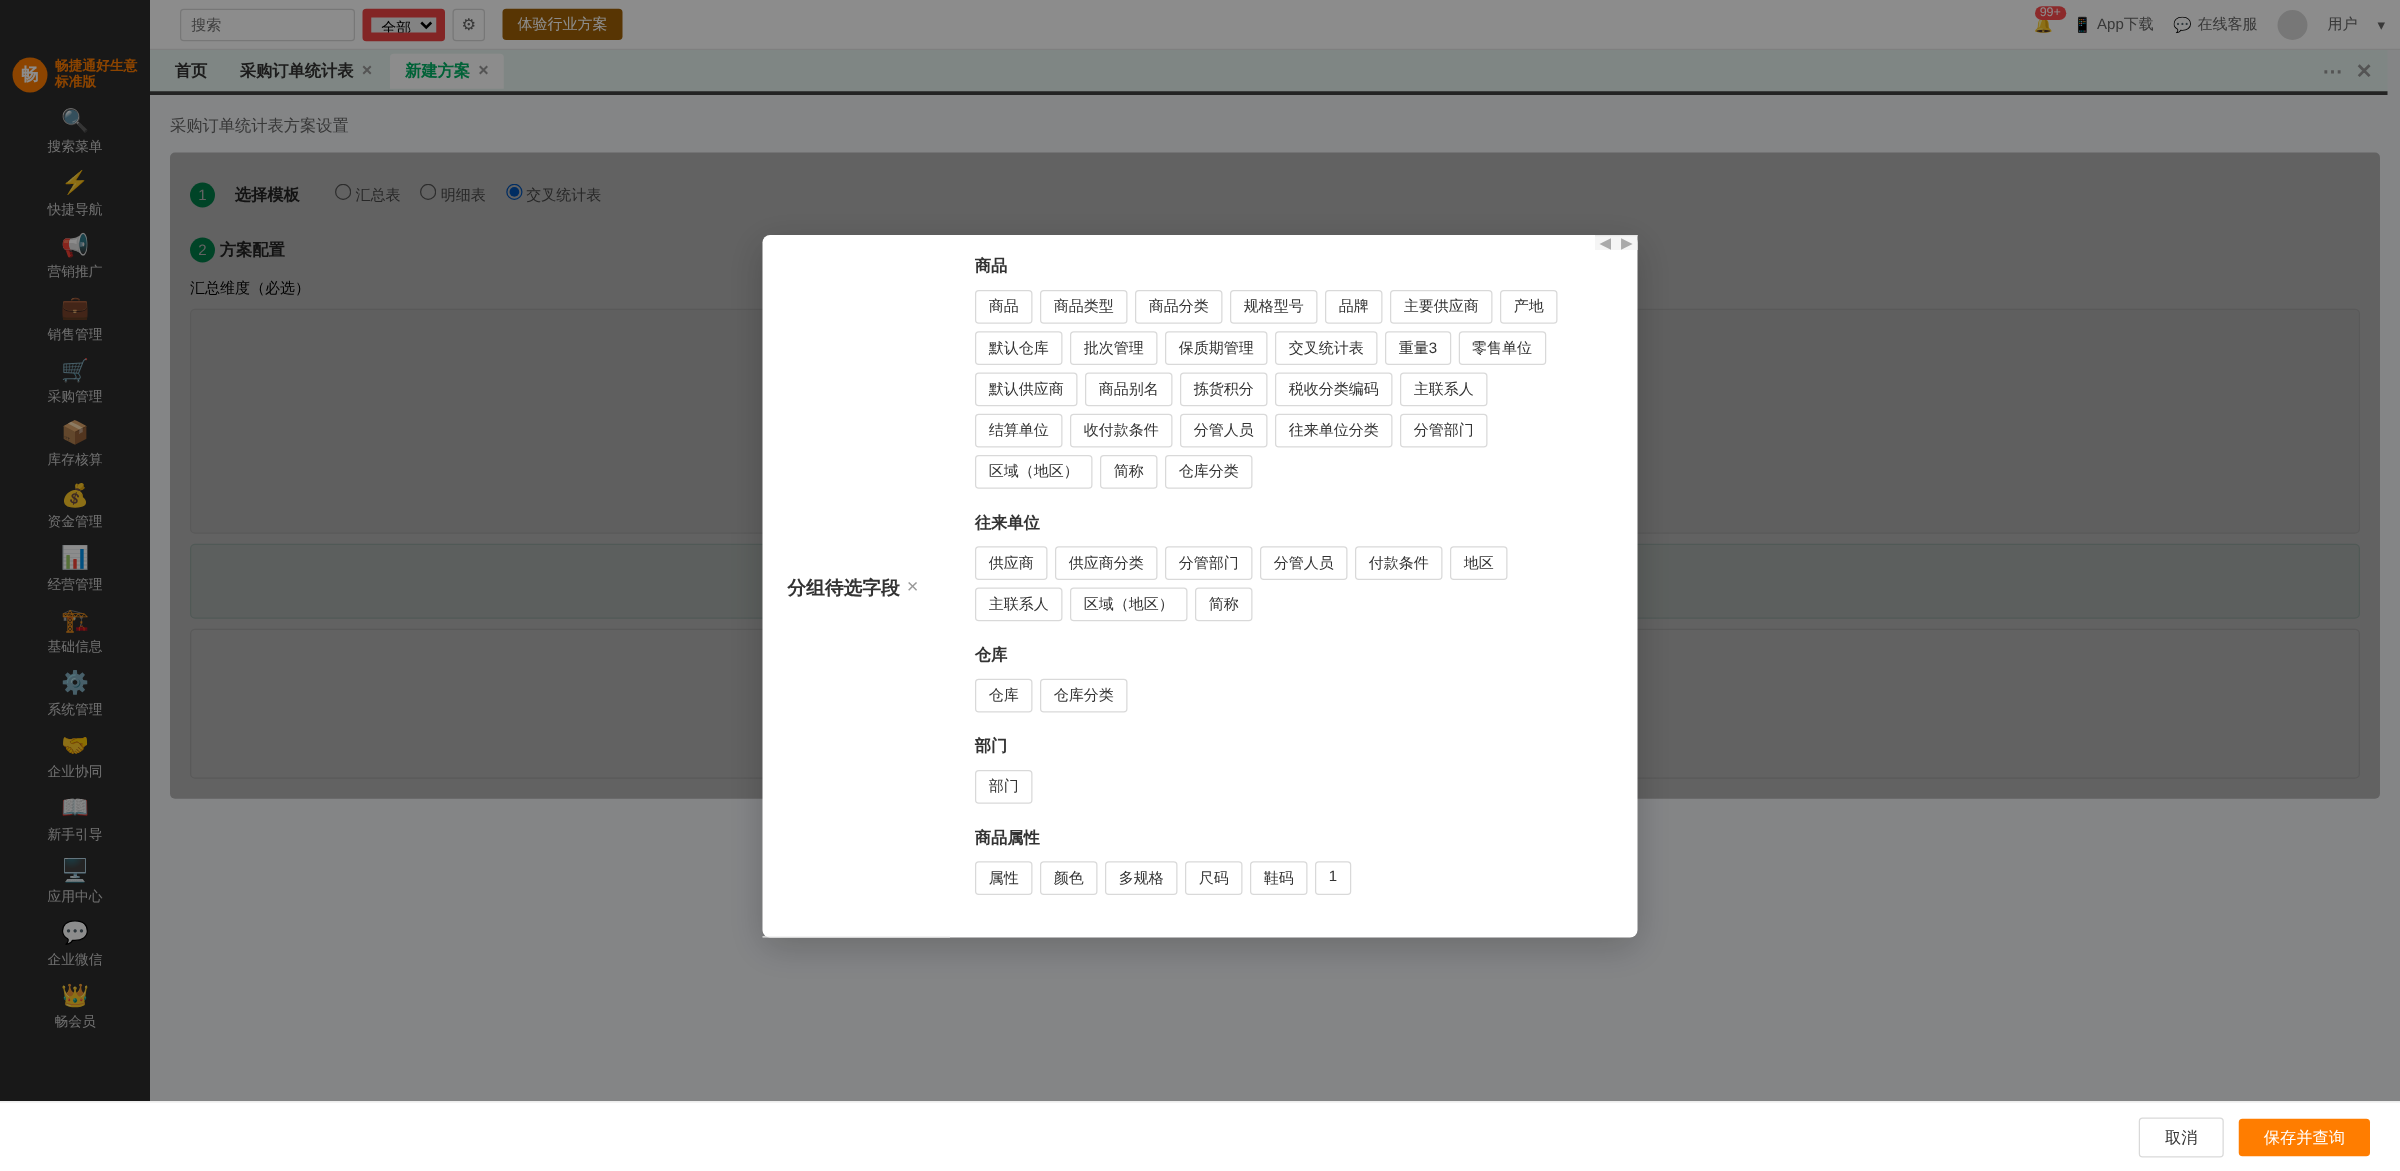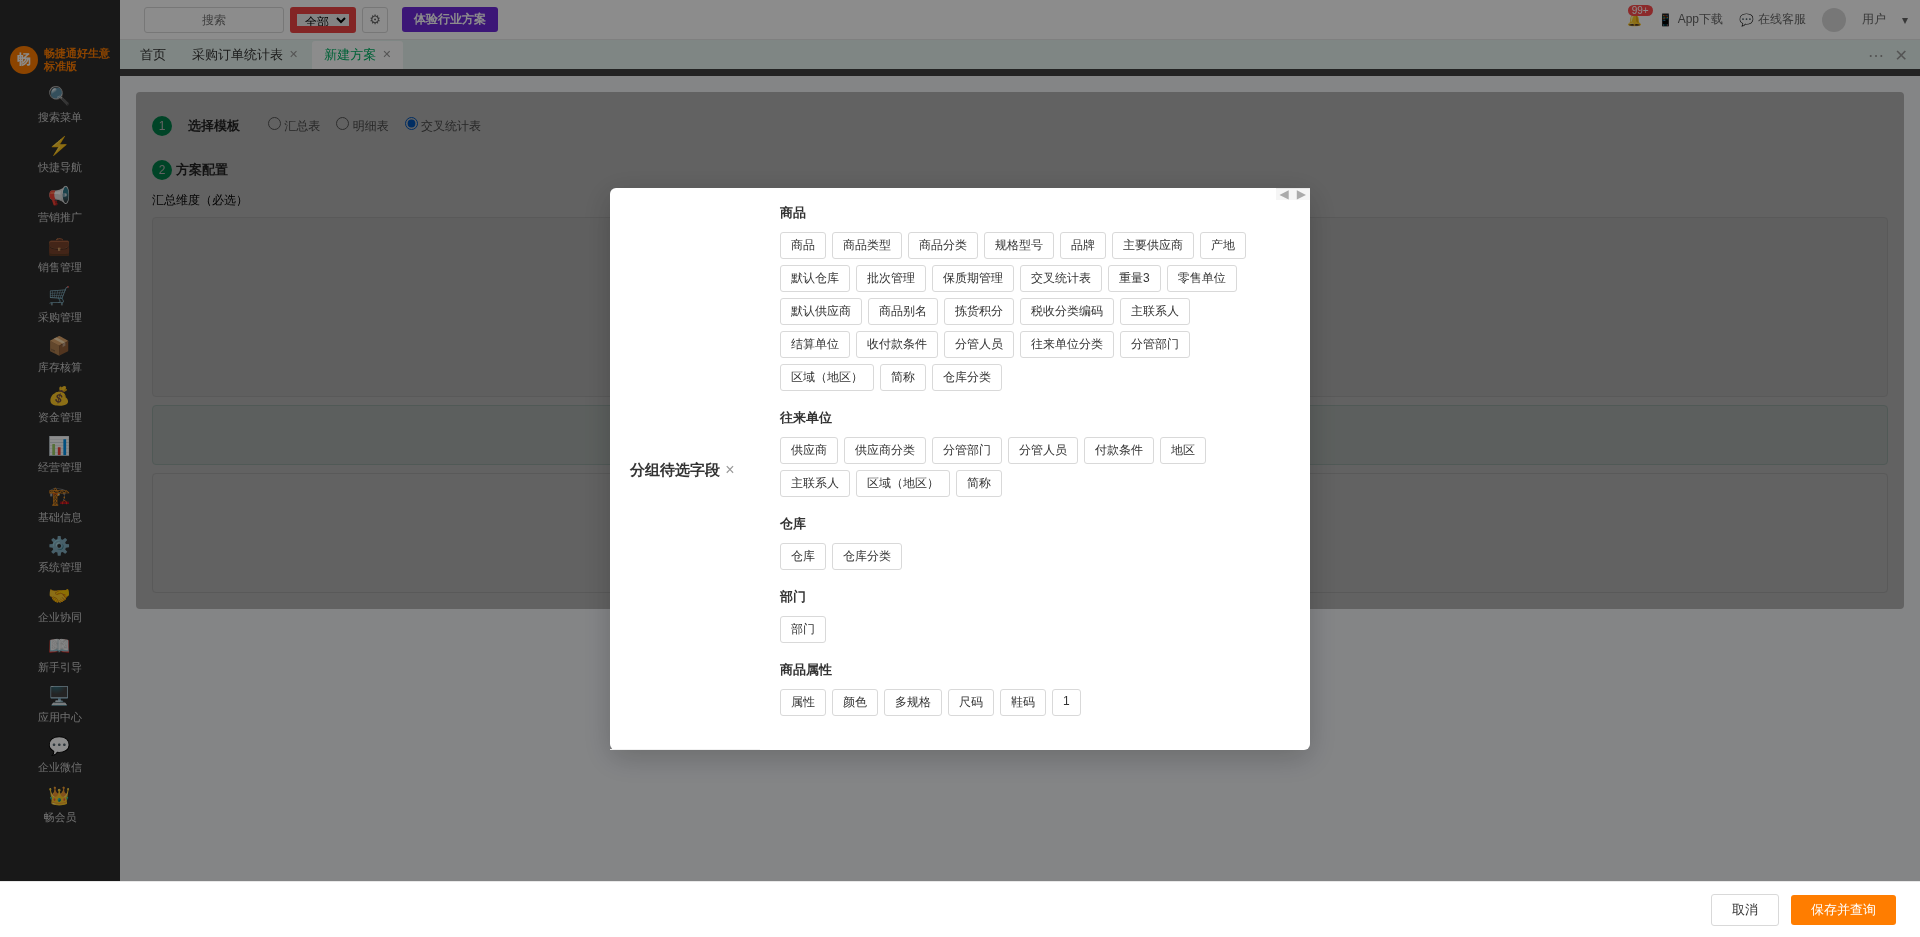--- a/index.html
+++ b/index.html
@@ -25,38 +25,37 @@
       color: #fff; font-size: 14px; font-weight: bold;
     }
     .logo-text { color: #ff7d00; font-size: 12px; font-weight: bold; line-height: 1.2; }
     .top-search {
       margin-left: 12px;
       display: flex; align-items: center; gap: 6px;
     }
     .top-search input {
       width: 140px; height: 26px;
       border: 1px solid #d9d9d9; border-radius: 3px;
-      padding: 0 8px; font-size: 12px; color: #999; text-align: center;
+      padding: 0 8px; font-size: 12px; color: #999;
     }
     .top-search select {
       height: 26px; border: 7px solid #ef4444; border-radius: 3px;
       padding: 0 4px; font-size: 12px;
     }
     .gear-btn {
       width: 26px; height: 26px;
       border: 1px solid #d9d9d9; border-radius: 3px;
       display: flex; align-items: center; justify-content: center;
       cursor: pointer; color: #666;
     }
     .experience-btn {
-      background: #6d28d9; color: #fff;
+      background: #a16207; color: #fff;
       border: none; border-radius: 3px;
       padding: 4px 12px; font-size: 12px; cursor: pointer;
       margin-left: 8px;
-      font-weight: bold;
     }
     .top-right {
       margin-left: auto;
       display: flex; align-items: center; gap: 16px;
       font-size: 12px; color: #666;
     }
     .notification-badge {
       position: relative; cursor: pointer;
     }
     .badge {
@@ -69,23 +68,24 @@
     .avatar { width: 24px; height: 24px; border-radius: 50%; background: #d9d9d9; }
 
     
     .nav-tabs {
       height: 36px;
       background: #e8f5f0;
       display: flex;
       align-items: center;
       padding: 0 8px;
       position: fixed;
-      top: 40px; left: 120px; right: 0;
+      top: 40px; left: 120px; right: 10px;
       z-index: 99;
-      border-bottom: 7px solid #404040;
+      border-bottom: 3px solid #404040;
+      font-weight: bold;
     }
     .nav-tab {
       height: 28px;
       padding: 0 12px;
       display: flex; align-items: center; gap: 6px;
       cursor: pointer; font-size: 13px;
       border-radius: 3px 3px 0 0;
       color: #333;
       margin-right: 2px;
     }
@@ -380,20 +380,21 @@
       <div class="nav-tab active">
         <span>新建方案</span>
         <span class="close-x">✕</span>
       </div>
     </div>
   <span style="position:absolute; right:12px; top:50%; transform:translateY(-50%); color:#999; cursor:pointer; font-size:16px;">✕</span>
   <span style="position:absolute; right:36px; top:50%; transform:translateY(-50%); color:#999; cursor:pointer; font-size:16px;">⋯</span>
 </div>
 
 <div class="page-area">
+  <div class="page-title">采购订单统计表方案设置</div>
   <div class="main-content">
 
     <div style="padding:8px 0; display:flex; gap:16px; align-items:center; margin-bottom:16px;">
       <div style="background:#00b265; color:#fff; border-radius:50%; width:20px; height:20px; display:flex;align-items:center;justify-content:center; font-size:12px;">1</div>
       <span style="font-weight:bold; color:#333; font-size:13px;">选择模板</span>
       <label style="font-size:12px; color:#666; margin-left:12px;"><input type="radio" name="tpl" style=""> 汇总表</label>
       <label style="font-size:12px; color:#666;"><input type="radio" name="tpl" style=""> 明细表</label>
       <label style="font-size:12px; color:#666;"><input type="radio" name="tpl" checked="" style=""> 交叉统计表</label>
     </div>
     <div style="display:flex; gap:4px; align-items:center; margin-bottom:12px;">

